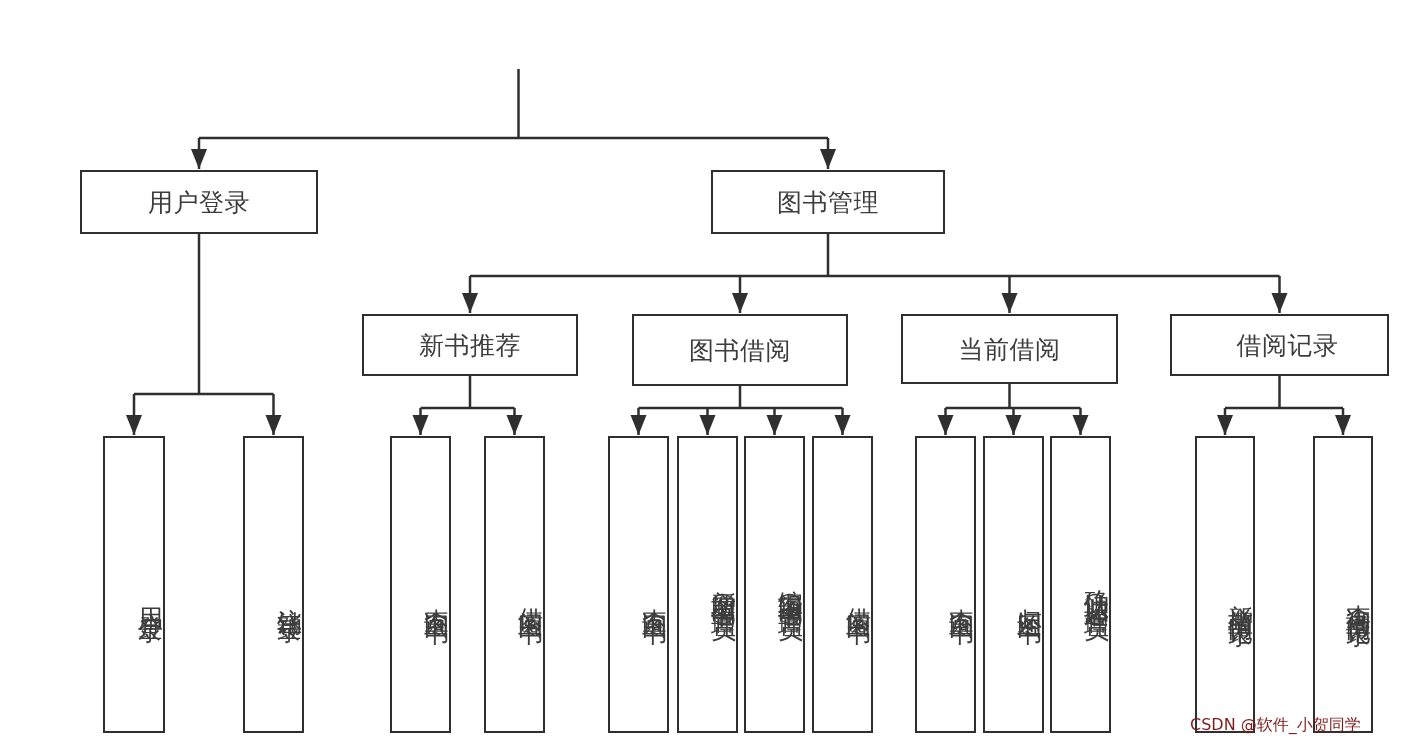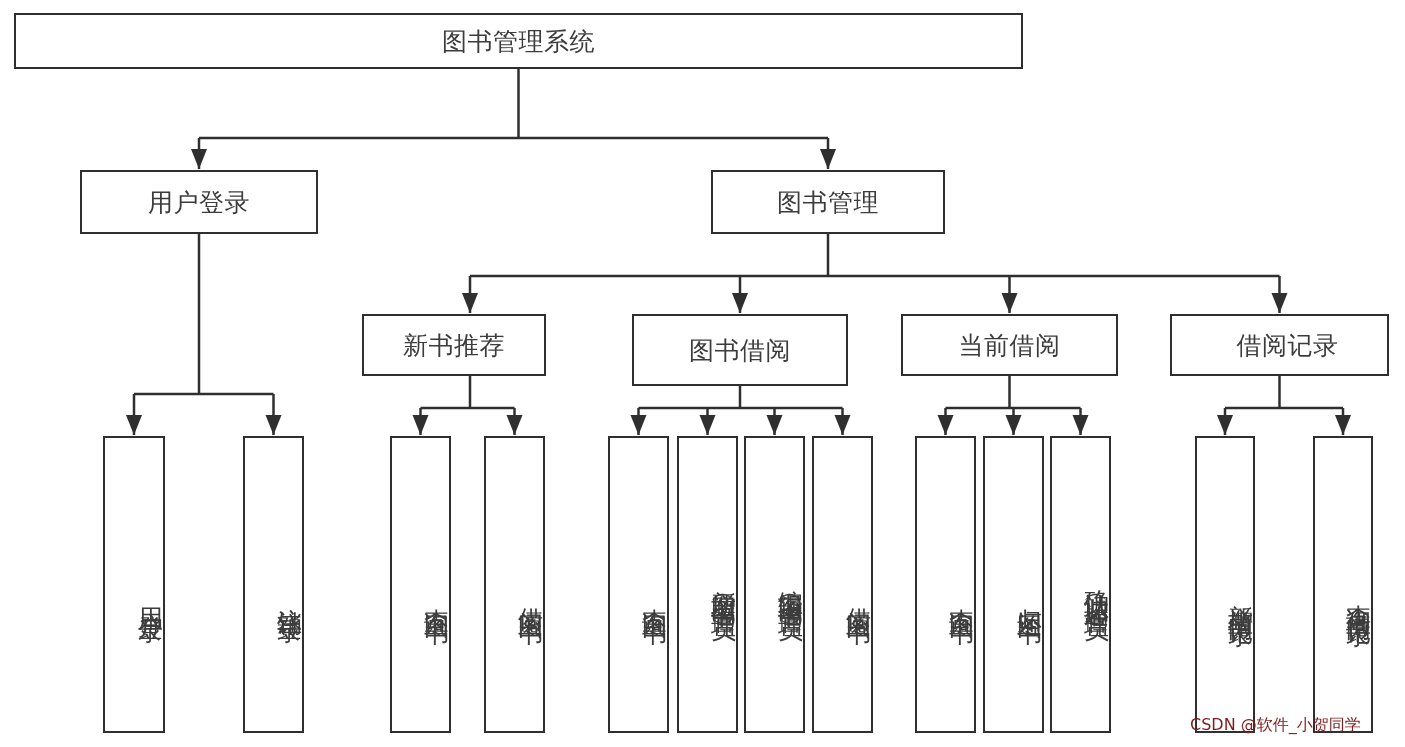--- a/index.html
+++ b/index.html
@@ -117,38 +117,35 @@
       <line x1="1080.5" y1="408" x2="1080.5" y2="435" stroke="#2f2f2f" stroke-width="2.5"></line>
       <polygon points="1072.5,415 1088.5,415 1080.5,435" fill="#2f2f2f"></polygon>
       <line x1="1279.5" y1="376" x2="1279.5" y2="408" stroke="#2f2f2f" stroke-width="2.5"></line>
       <line x1="1225" y1="408" x2="1343" y2="408" stroke="#2f2f2f" stroke-width="2.5"></line>
       <line x1="1225" y1="408" x2="1225" y2="435" stroke="#2f2f2f" stroke-width="2.5"></line>
       <polygon points="1217,415 1233,415 1225,435" fill="#2f2f2f"></polygon>
       <line x1="1343" y1="408" x2="1343" y2="435" stroke="#2f2f2f" stroke-width="2.5"></line>
       <polygon points="1335,415 1351,415 1343,435" fill="#2f2f2f"></polygon>
     </svg>
 
-  <div class="node horiz" id="node-title" style="left: 14px; top: 13px; width: 1009px; height: 56px;">
-    <span class="node-label">图书管理系统</span>
-  </div>
 
   <div class="node horiz" id="node-l2-0" style="left: 80px; top: 170px; width: 238px; height: 64px;">
     <span class="node-label">用户登录</span>
   </div>
   <div class="node horiz" id="node-l2-1" style="left: 711px; top: 170px; width: 234px; height: 64px; justify-content: center;">
     <span class="node-label">图书管理</span>
   </div>
 
-  <div class="node horiz" id="node-l3-0" style="left: 362px; top: 314px; width: 184px; height: 62px;">
+  <div class="node horiz" id="node-l3-0" style="left: 362px; top: 314px; width: 216px; height: 62px;">
     <span class="node-label">新书推荐</span>
   </div>
   <div class="node horiz" id="node-l3-1" style="left: 632px; top: 314px; width: 216px; height: 72px;">
     <span class="node-label">图书借阅</span>
   </div>
-  <div class="node horiz" id="node-l3-2" style="left: 901px; top: 314px; width: 217px; height: 62px;">
+  <div class="node horiz" id="node-l3-2" style="left: 901px; top: 314px; width: 217px; height: 70px;">
     <span class="node-label">当前借阅</span>
   </div>
   <div class="node horiz" id="node-l3-3" style="left: 1170px; top: 314px; width: 219px; height: 62px; padding-left: 16px;">
     <span class="node-label">借阅记录</span>
   </div>
 
   <div class="node vert" id="leaf-0" style="left: 103px; top: 436px; width: 62px; height: 297px;">
     <span class="node-label">用户登录</span>
   </div>
   <div class="node vert" id="leaf-1" style="left: 243px; top: 436px; width: 61px; height: 297px;">

